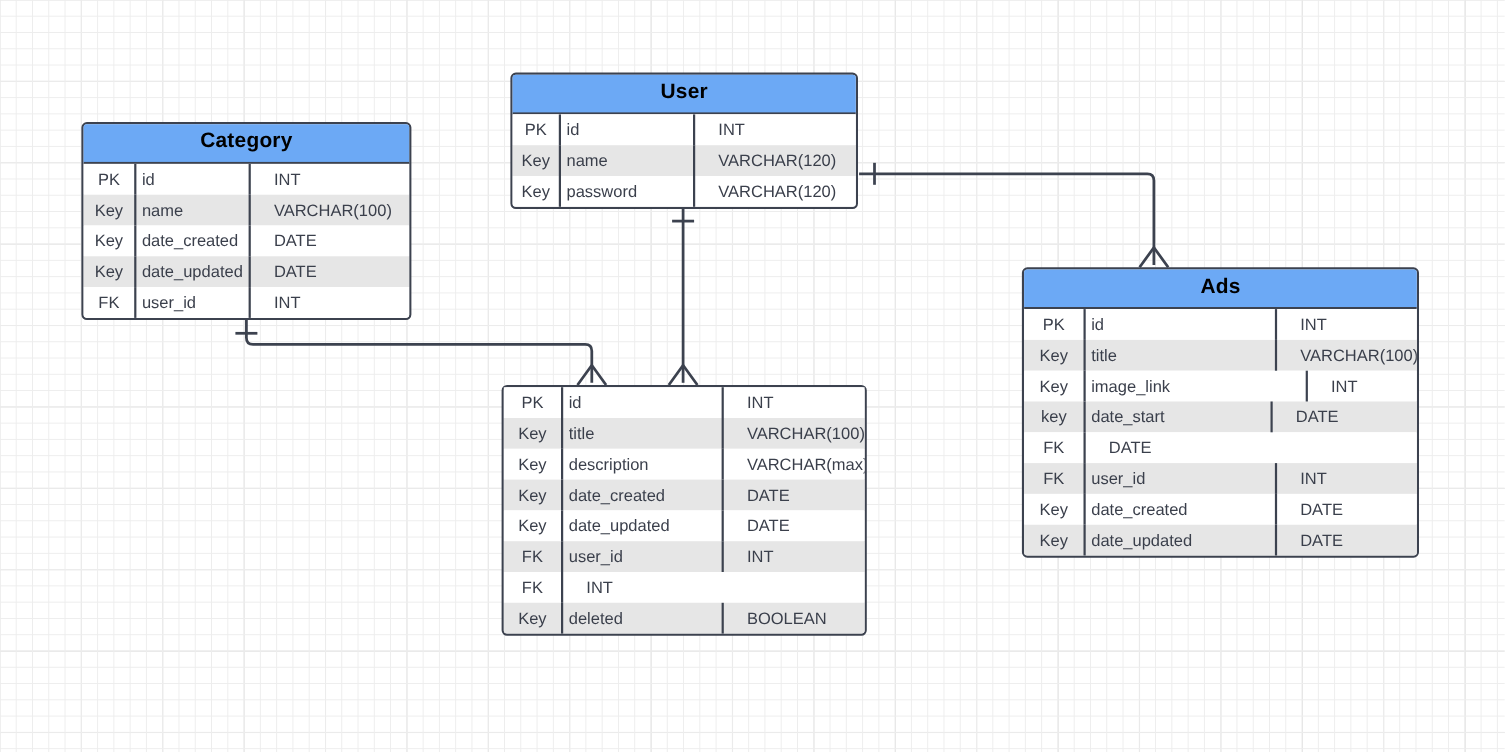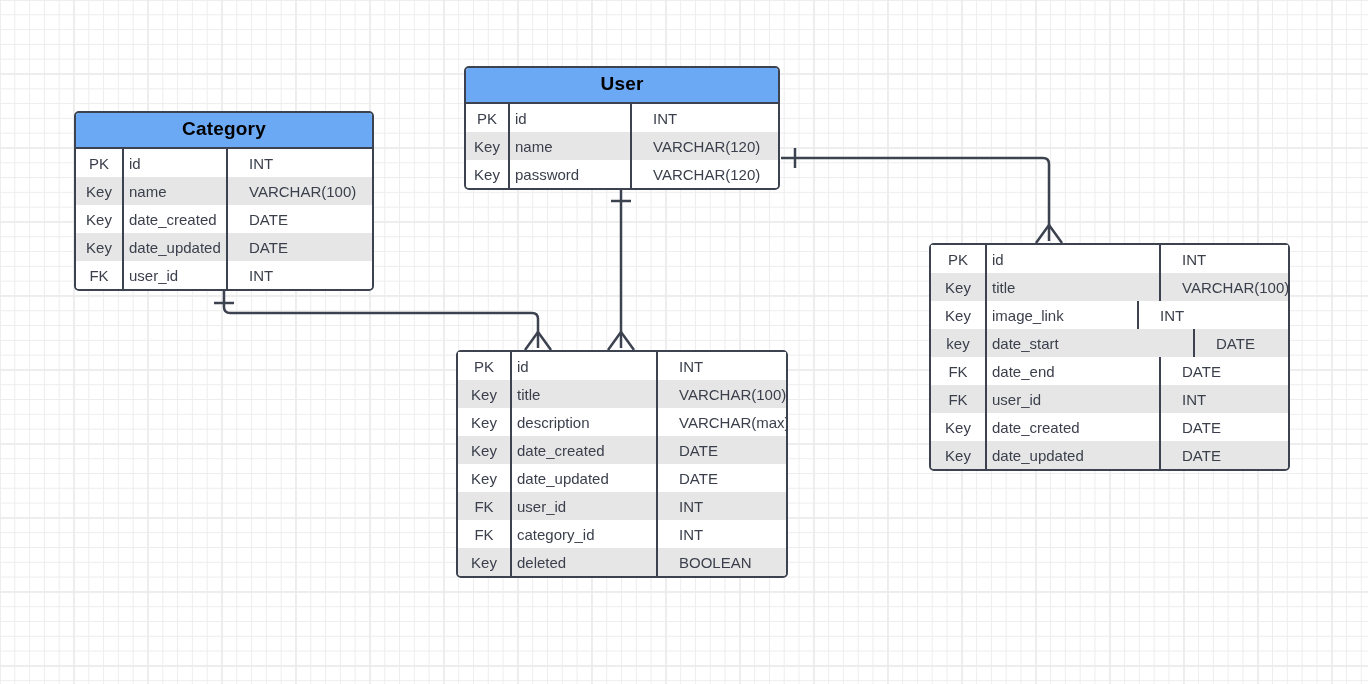--- a/index.html
+++ b/index.html
@@ -216,56 +216,55 @@
         <div class="cell c-name" style="width:146px">date_updated</div>
         <div class="cell c-type" style="flex:1">DATE</div>
       </div>
       <div class="row alt">
         <div class="cell c-key" style="width:54px">FK</div>
         <div class="cell c-name" style="width:146px">user_id</div>
         <div class="cell c-type" style="flex:1">INT</div>
       </div>
       <div class="row">
         <div class="cell c-key" style="width:54px">FK</div>
-        <div class="cell c-name" style="width:146px">category_id</div>
         <div class="cell c-type" style="flex:1">INT</div>
       </div>
       <div class="row alt last">
         <div class="cell c-key" style="width:54px">Key</div>
         <div class="cell c-name" style="width:146px">deleted</div>
         <div class="cell c-type" style="flex:1">BOOLEAN</div>
       </div>
     </div>
   </div>
 
   <div class="entity" style="left:929px; top:243px; width:361px;">
+    <div class="entity-title">Ads</div>
     <div class="rows">
       <div class="row">
         <div class="cell c-key" style="width:56px">PK</div>
         <div class="cell c-name" style="width:174px">id</div>
         <div class="cell c-type" style="flex:1">INT</div>
       </div>
       <div class="row alt">
         <div class="cell c-key" style="width:56px">Key</div>
         <div class="cell c-name" style="width:174px">title</div>
         <div class="cell c-type" style="flex:1">VARCHAR(100)</div>
       </div>
       <div class="row">
         <div class="cell c-key" style="width:56px">Key</div>
-        <div class="cell c-name" style="width:152px">image_link</div>
+        <div class="cell c-name" style="width:202px">image_link</div>
         <div class="cell c-type" style="flex:1">INT</div>
       </div>
       <div class="row alt">
         <div class="cell c-key" style="width:56px">key</div>
-        <div class="cell c-name" style="width:208px">date_start</div>
+        <div class="cell c-name" style="width:170px">date_start</div>
         <div class="cell c-type" style="flex:1">DATE</div>
       </div>
       <div class="row">
         <div class="cell c-key" style="width:56px">FK</div>
-        <div class="cell c-name" style="width:174px">date_end</div>
         <div class="cell c-type" style="flex:1">DATE</div>
       </div>
       <div class="row alt">
         <div class="cell c-key" style="width:56px">FK</div>
         <div class="cell c-name" style="width:174px">user_id</div>
         <div class="cell c-type" style="flex:1">INT</div>
       </div>
       <div class="row">
         <div class="cell c-key" style="width:56px">Key</div>
         <div class="cell c-name" style="width:174px">date_created</div>

